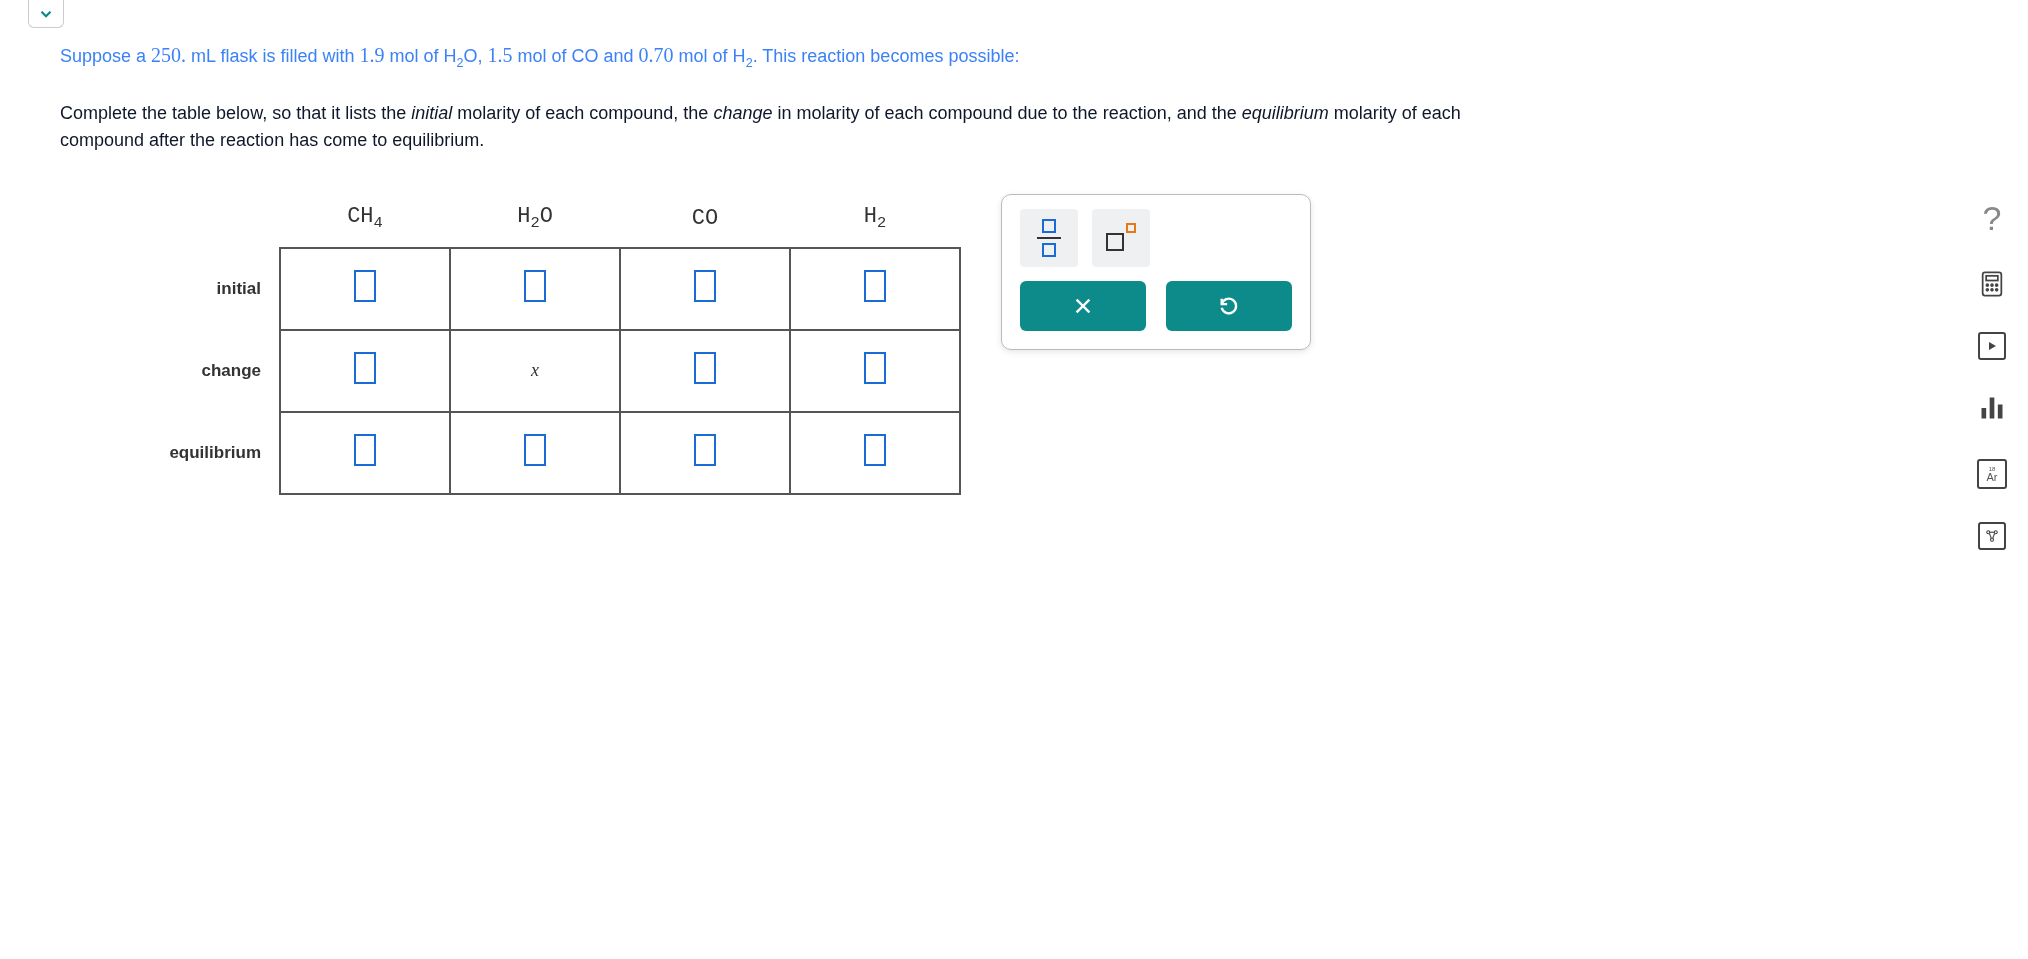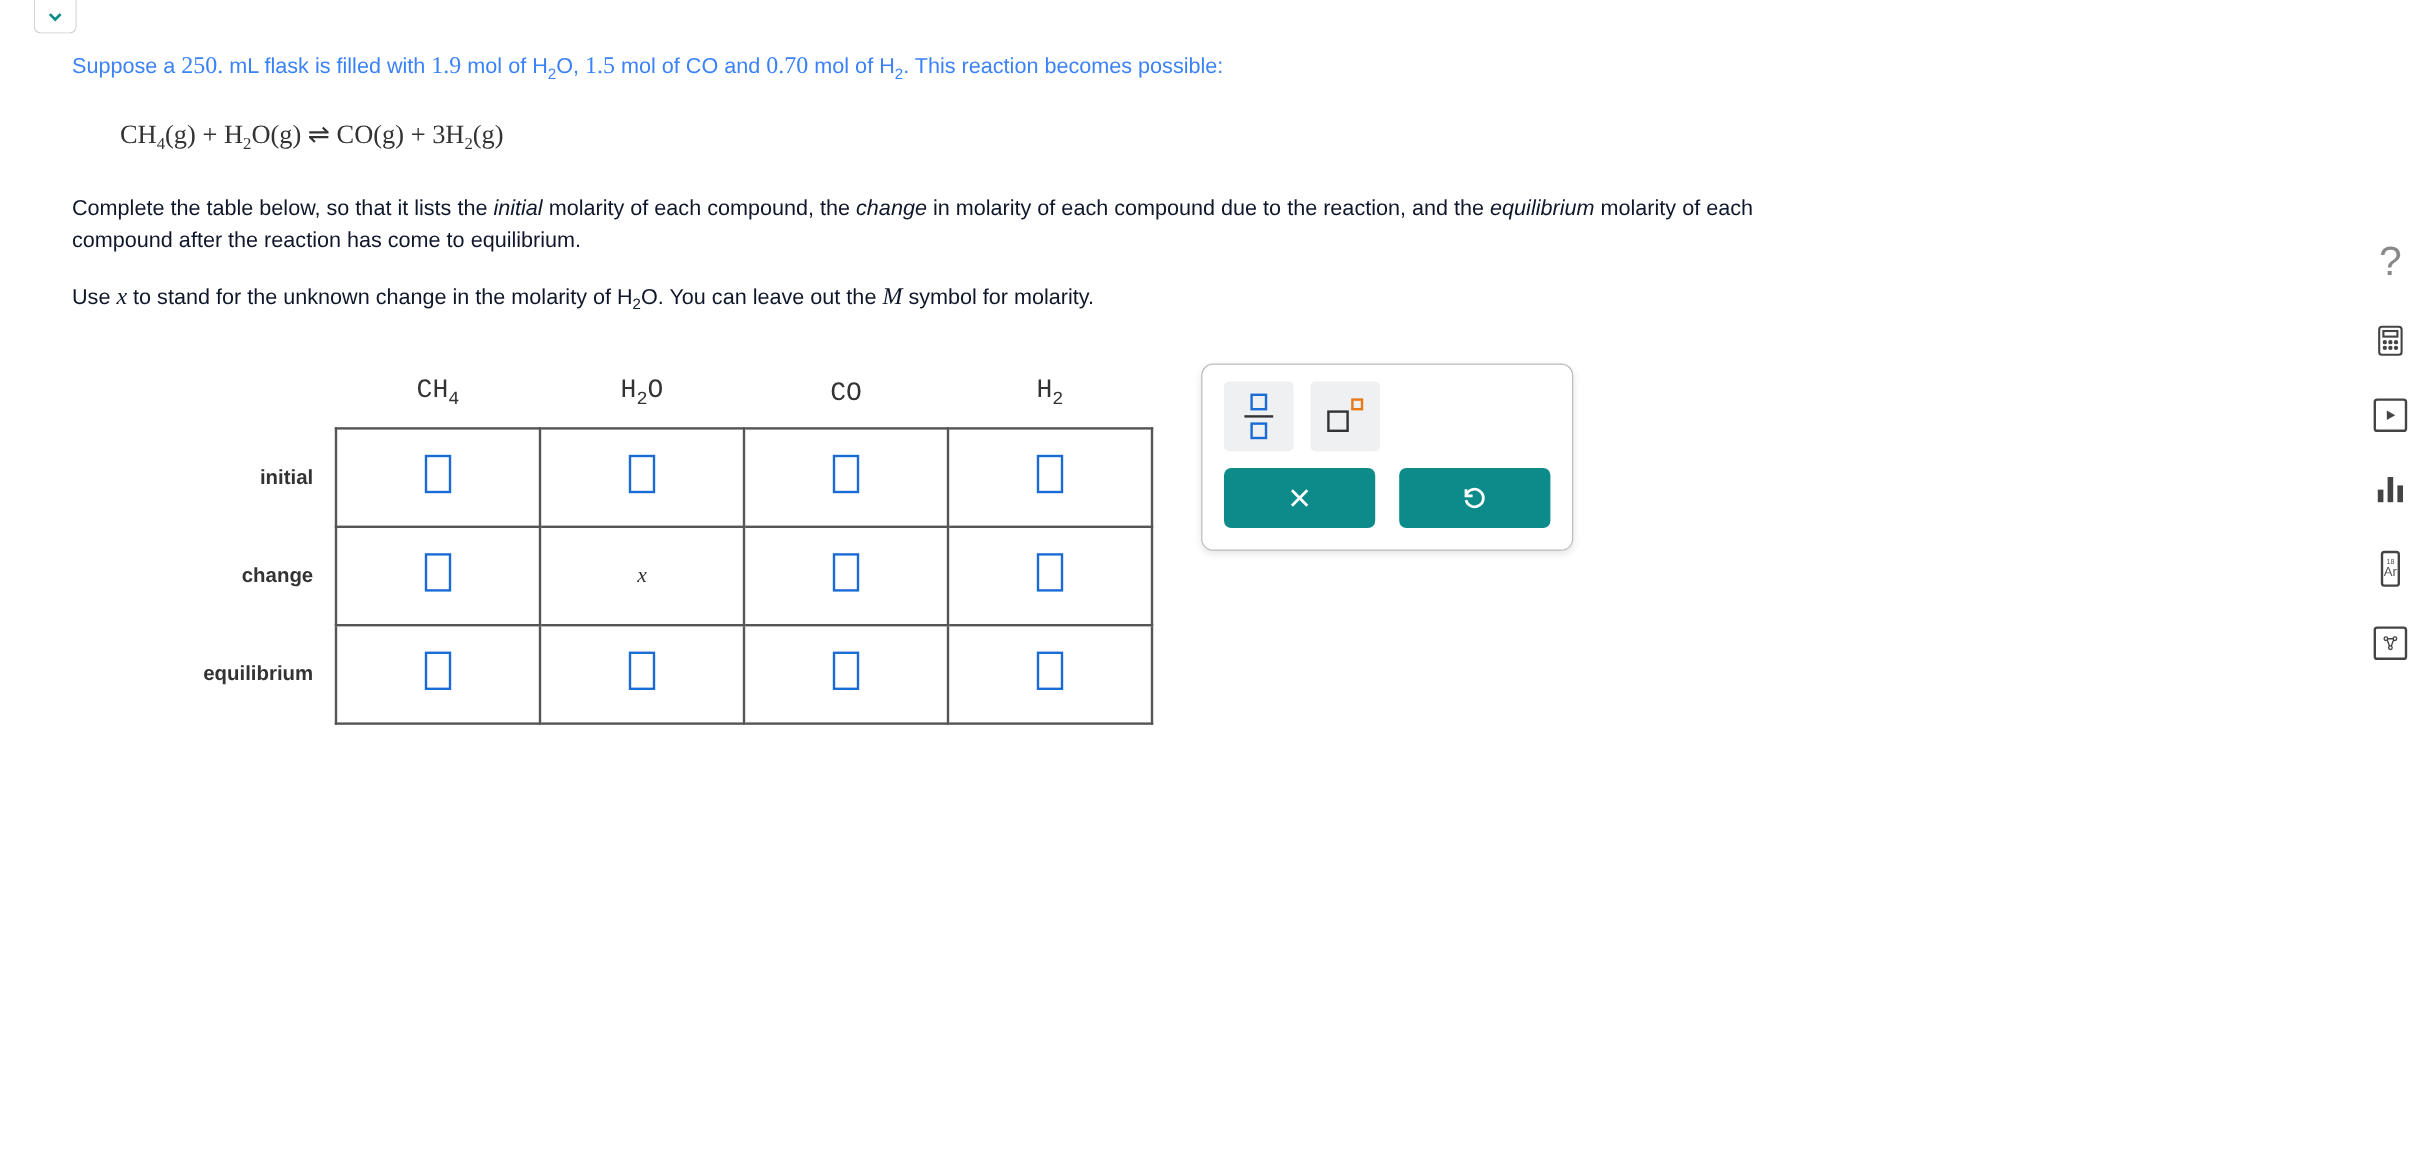--- a/index.html
+++ b/index.html
@@ -144,52 +144,46 @@
       display: flex;
       align-items: center;
       justify-content: center;
       cursor: pointer;
       color: #555;
     }
     .side-icon.q { font-size: 34px; color: #888; font-weight: 300; }
     .side-icon svg { width: 28px; height: 28px; }
     .side-icon.box { border: 2px solid #444; width: 28px; height: 28px; border-radius: 3px; }
     .ar-box {
-      border: 2px solid #444; width: 16px; height: 30px;
+      border: 2px solid #444; width: 30px; height: 30px;
       border-radius: 3px; font-size: 11px;
       display: flex; flex-direction: column; align-items: center; justify-content: center;
       line-height: 1;
     }
     .ar-box .num { font-size: 6px; }
   </style>
 </head>
 <body>
 
 <div class="collapse-btn">
   <svg viewBox="0 0 24 24" fill="none" stroke="currentColor" stroke-width="3">
       <polyline points="6 9 12 15 18 9"></polyline>
     </svg>
 </div>
 
 <div class="content">
   <p class="problem-text">
     <span>Suppose a </span><span class="serif">250.</span><span> mL flask is filled with </span><span class="serif">1.9</span><span> mol of H</span><sub>2</sub><span>O, </span><span class="serif">1.5</span><span> mol of CO and </span><span class="serif">0.70</span><span> mol of H</span><sub>2</sub><span>. This reaction becomes possible:</span>
   </p>
 
-  <p class="equation">
-    CH<sub>4</sub>(g) + H<sub>2</sub>O(g) ⇌ CO(g) + 3H<sub>2</sub>(g)
-  </p>
 
   <p class="instr">
     <span>Complete the table below, so that it lists the </span><em>initial</em><span> molarity of each compound, the </span><em>change</em><span> in molarity of each compound due to the reaction, and the </span><em>equilibrium</em><span> molarity of each compound after the reaction has come to equilibrium.</span>
   </p>
 
-  <p class="instr">
-    <span>Use </span><span class="serif-inline"><em>x</em></span><span> to stand for the unknown change in the molarity of H</span><sub>2</sub><span>O. You can leave out the </span><span class="serif-inline"><em>M</em></span><span> symbol for molarity.</span>
-  </p>
 
   <div class="table-area">
     <table class="ice-table">
       <thead>
         <tr>
           <th></th>
           <th>CH<sub>4</sub></th>
           <th>H<sub>2</sub>O</th>
           <th>CO</th>
           <th>H<sub>2</sub></th>

